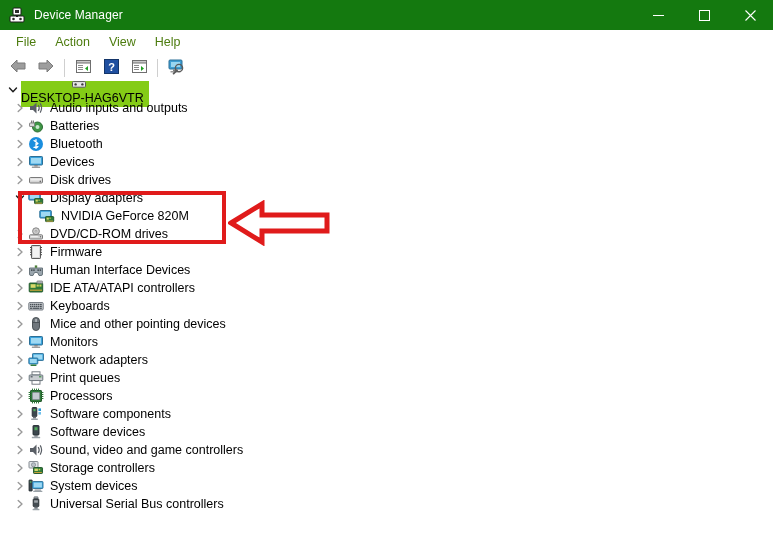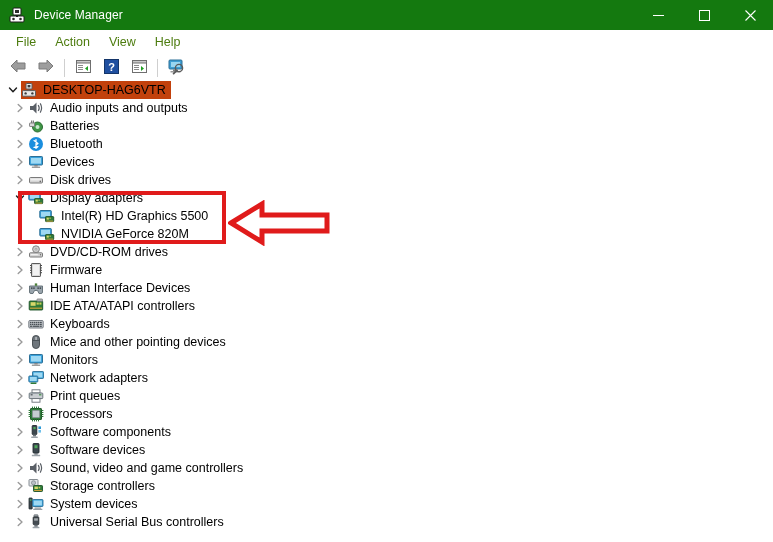--- a/index.html
+++ b/index.html
@@ -104,21 +104,22 @@
     margin-right: 6px;
     flex: 0 0 auto;
     position: relative;
   }
   .row .lbl {
     font-size: 12.5px;
     color: #000000;
     line-height: 18px;
   }
   .row.selected .lbl-wrap {
-    background: #c2410c;
+    background: #84cc16;
+    flex-direction: column;
   }
   .lbl-wrap {
     display: inline-flex;
     align-items: center;
     padding-right: 5px;
   }
   
   .depth0 { padding-left: 5px; }
   .depth1 { padding-left: 12px; }
   .depth2 { padding-left: 39px; }
@@ -384,36 +385,20 @@
           <rect x="6.5" y="8.6" width="8.2" height="5" rx="0.7" fill="#2f7b3a" stroke="#1e5326" stroke-width="0.9"></rect>
           <rect x="7.6" y="9.6" width="2.2" height="2" fill="#d8d86a"></rect>
           <rect x="10.5" y="9.6" width="1.2" height="1.2" fill="#cfcf55"></rect>
           <rect x="7.4" y="12.6" width="6.6" height="1" fill="#c9a23a"></rect>
         </svg>
       </span>
       <span class="lbl">Display adapters</span>
     </span>
   </div>
 
-  <div class="row depth2">
-    <span class="chev"></span>
-    <span class="lbl-wrap">
-      <span class="ico">
-        <svg width="16" height="16" viewBox="0 0 16 16">
-          <rect x="0.8" y="2.5" width="11.5" height="7.5" rx="0.8" fill="#3aa3dd" stroke="#2c6f96" stroke-width="1"></rect>
-          <rect x="2" y="3.8" width="9" height="5" fill="#9fd9f3"></rect>
-          <rect x="6.5" y="8.6" width="8.2" height="5" rx="0.7" fill="#2f7b3a" stroke="#1e5326" stroke-width="0.9"></rect>
-          <rect x="7.6" y="9.6" width="2.2" height="2" fill="#d8d86a"></rect>
-          <rect x="10.5" y="9.6" width="1.2" height="1.2" fill="#cfcf55"></rect>
-          <rect x="7.4" y="12.6" width="6.6" height="1" fill="#c9a23a"></rect>
-        </svg>
-      </span>
-      <span class="lbl">Intel(R) HD Graphics 5500</span>
-    </span>
-  </div>
 
   <div class="row depth2">
     <span class="chev"></span>
     <span class="lbl-wrap">
       <span class="ico">
         <svg width="16" height="16" viewBox="0 0 16 16">
           <rect x="0.8" y="2.5" width="11.5" height="7.5" rx="0.8" fill="#3aa3dd" stroke="#2c6f96" stroke-width="1"></rect>
           <rect x="2" y="3.8" width="9" height="5" fill="#9fd9f3"></rect>
           <rect x="6.5" y="8.6" width="8.2" height="5" rx="0.7" fill="#2f7b3a" stroke="#1e5326" stroke-width="0.9"></rect>
           <rect x="7.6" y="9.6" width="2.2" height="2" fill="#d8d86a"></rect>

